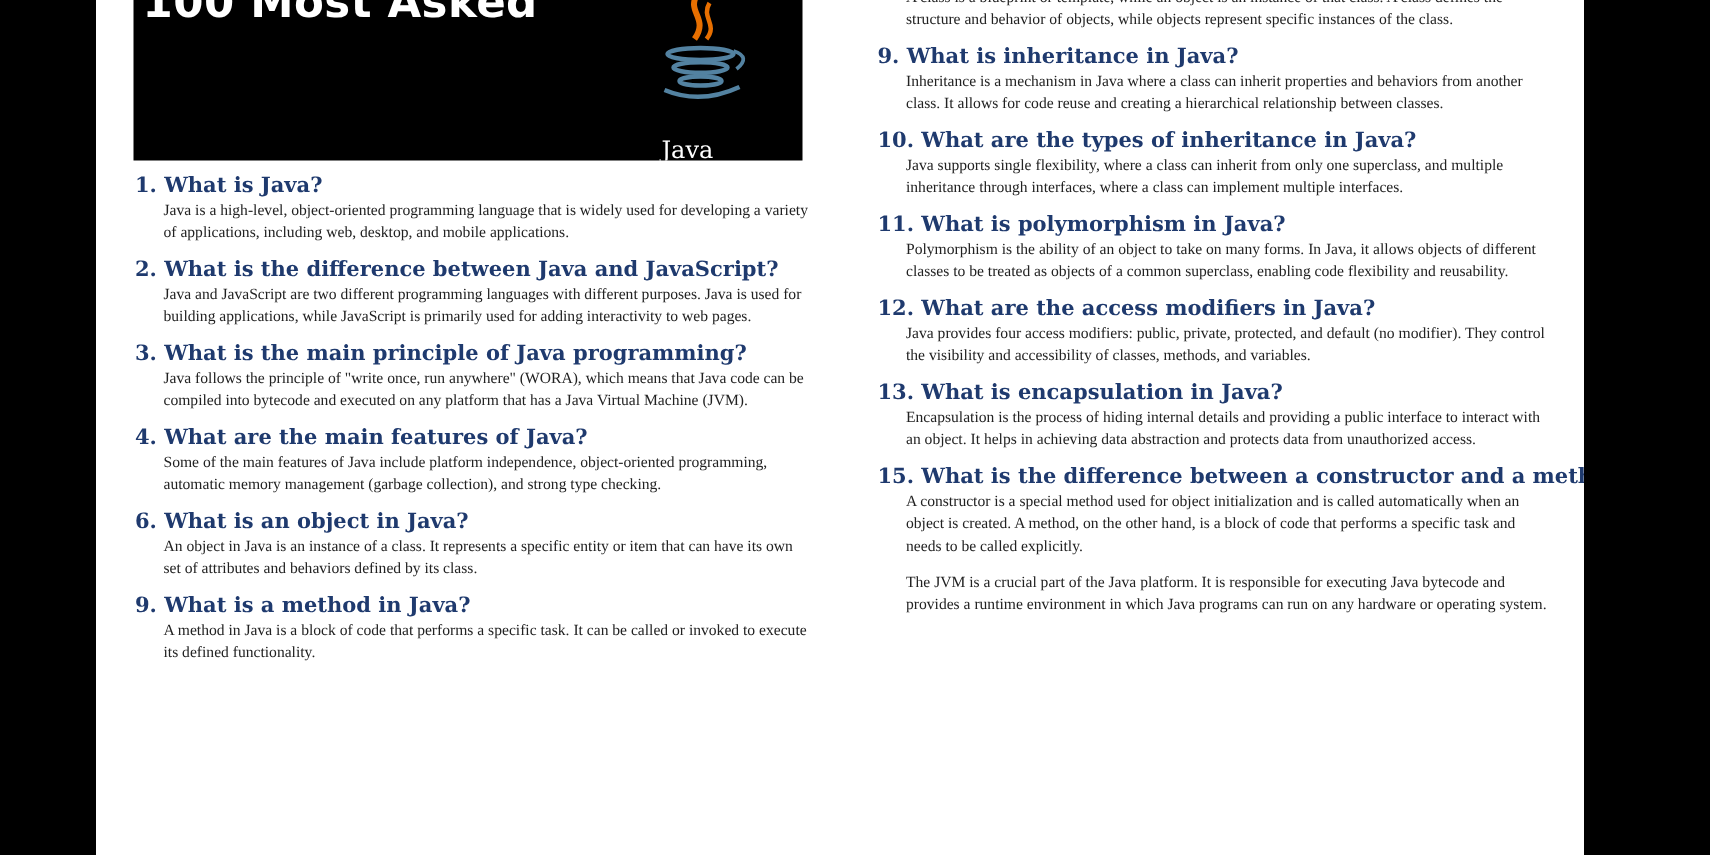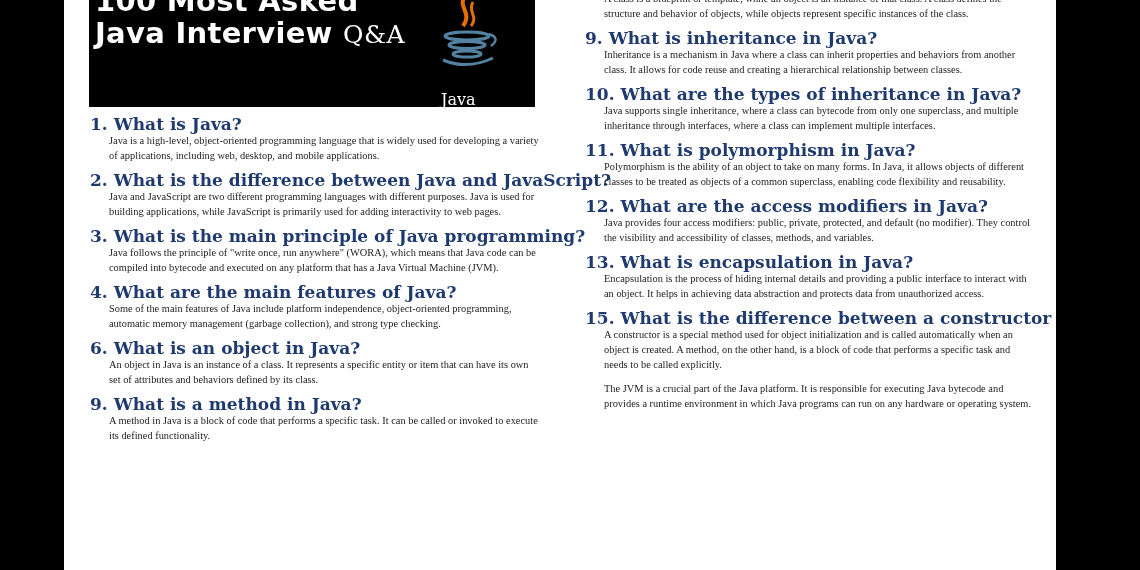--- a/index.html
+++ b/index.html
@@ -31,36 +31,35 @@
     font-family:"DejaVu Serif", serif; font-size:16px;margin-top:26px;
   }
 
   .col { position:absolute; }
   .col.left { left:26px; top:116px; width:450px; }
   .col.right { left:521px; top:-10px; width:450px; }
 
   .qa-item { margin-bottom:9px; }
   .q {
     font-family:"DejaVu Serif", serif; font-weight:bold; color:#1f3a6e;
-    font-size:17px; line-height:16px; white-space:nowrap;
+    font-size:14px; line-height:16px; white-space:nowrap;
   }
   .a {
     font-family:"Liberation Serif", serif; color:#222;
     font-size:10.4px; line-height:15px; padding-left:19px; margin-top:1px;
   }
   .a.cont { padding-left:19px; }
 </style>
 </head>
 <body>
 
 <div class="page">
 
   <div class="banner">
     <div class="t1">100 Most Asked</div>
-    <div class="t2"><span>Java Interview</span> <span class="qa">Q&amp;A</span></div>
     <svg class="logo" viewBox="0 0 80 100">
       <path d="M38 2 C30 14 46 18 36 32" stroke="#e76f00" stroke-width="4" fill="none"></path>
       <path d="M46 8 C40 18 52 22 44 32" stroke="#e76f00" stroke-width="3" fill="none"></path>
       <ellipse cx="40" cy="42" rx="22" ry="4" stroke="#5382a1" stroke-width="3" fill="none"></ellipse>
       <ellipse cx="40" cy="51" rx="18" ry="3.5" stroke="#5382a1" stroke-width="3" fill="none"></ellipse>
       <ellipse cx="40" cy="60" rx="14" ry="3" stroke="#5382a1" stroke-width="3" fill="none"></ellipse>
       <path d="M16 66 Q40 76 66 64" stroke="#5382a1" stroke-width="3" fill="none"></path>
       <path d="M62 40 Q74 44 64 52" stroke="#5382a1" stroke-width="2.5" fill="none"></path>
     </svg>
     <div class="logo-word">Java</div>
@@ -98,21 +97,21 @@
   <div class="col right">
     <div class="qa-item">
       <div class="a cont">A class is a blueprint or template, while an object is an instance of that class. A class defines the structure and behavior of objects, while objects represent specific instances of the class.</div>
     </div>
     <div class="qa-item">
       <div class="q">9. What is inheritance in Java?</div>
       <div class="a">Inheritance is a mechanism in Java where a class can inherit properties and behaviors from another class. It allows for code reuse and creating a hierarchical relationship between classes.</div>
     </div>
     <div class="qa-item">
       <div class="q">10. What are the types of inheritance in Java?</div>
-      <div class="a">Java supports single inheritance, where a class can bytecode from only one superclass, and multiple inheritance through interfaces, where a class can implement multiple interfaces.</div>
+      <div class="a">Java supports single flexibility, where a class can inherit from only one superclass, and multiple inheritance through interfaces, where a class can implement multiple interfaces.</div>
     </div>
     <div class="qa-item">
       <div class="q">11. What is polymorphism in Java?</div>
       <div class="a">Polymorphism is the ability of an object to take on many forms. In Java, it allows objects of different classes to be treated as objects of a common superclass, enabling code flexibility and reusability.</div>
     </div>
     <div class="qa-item">
       <div class="q">12. What are the access modifiers in Java?</div>
       <div class="a">Java provides four access modifiers: public, private, protected, and default (no modifier). They control the visibility and accessibility of classes, methods, and variables.</div>
     </div>
     <div class="qa-item">

